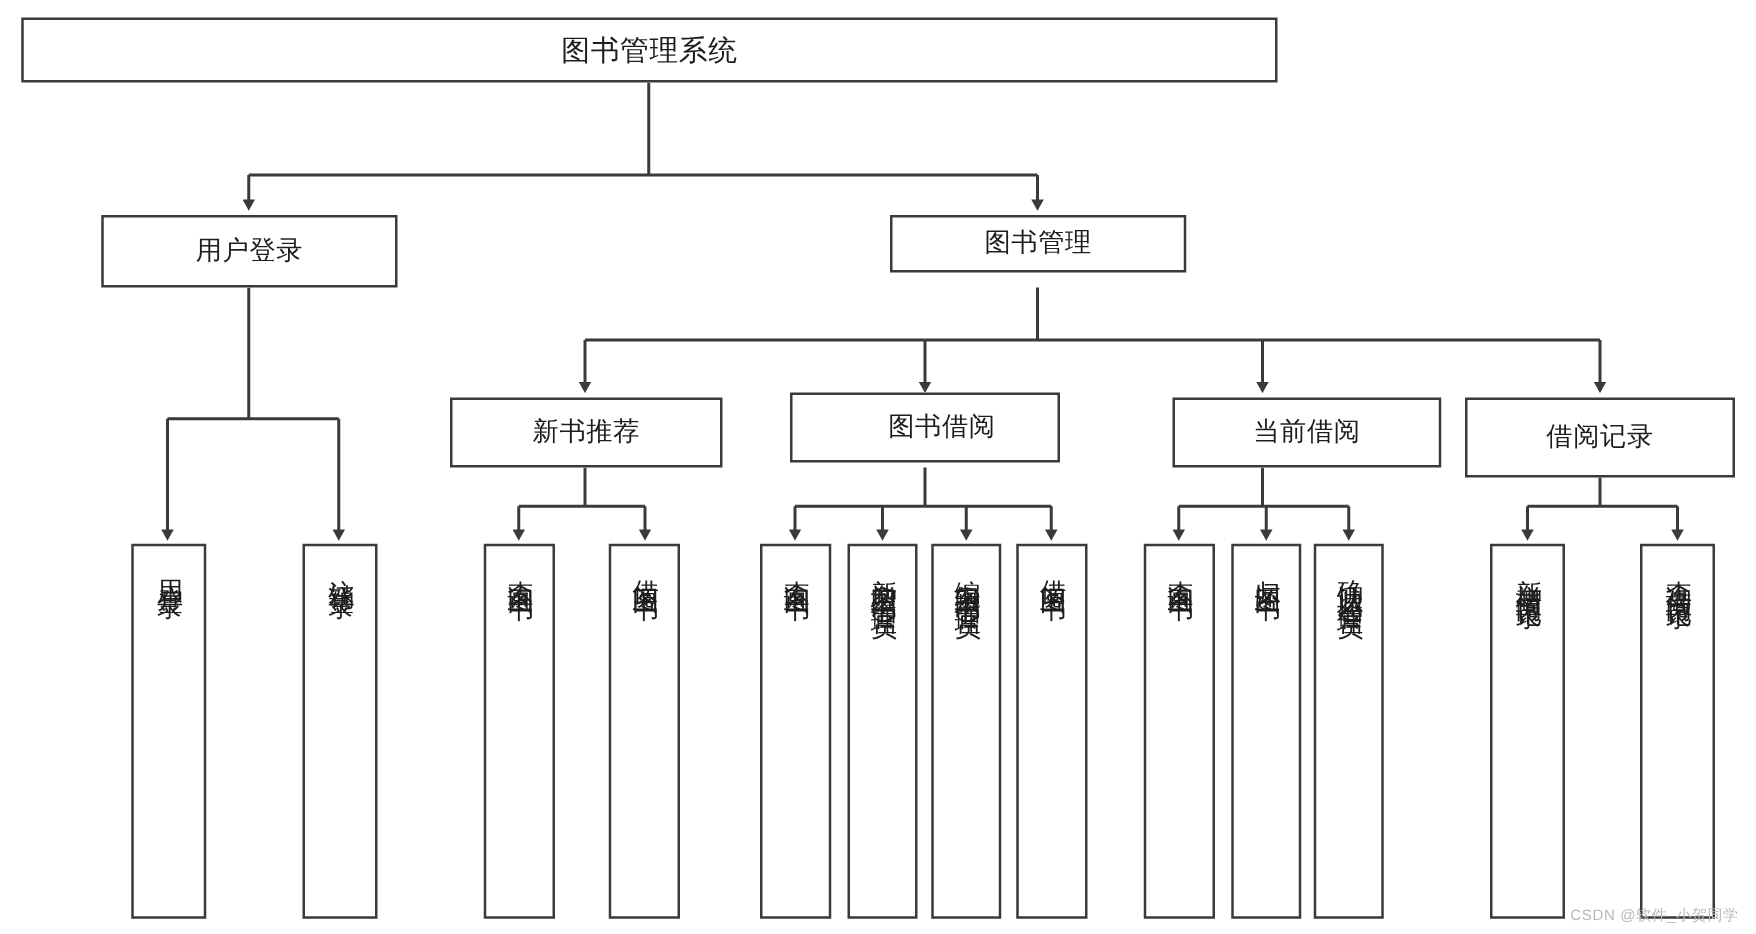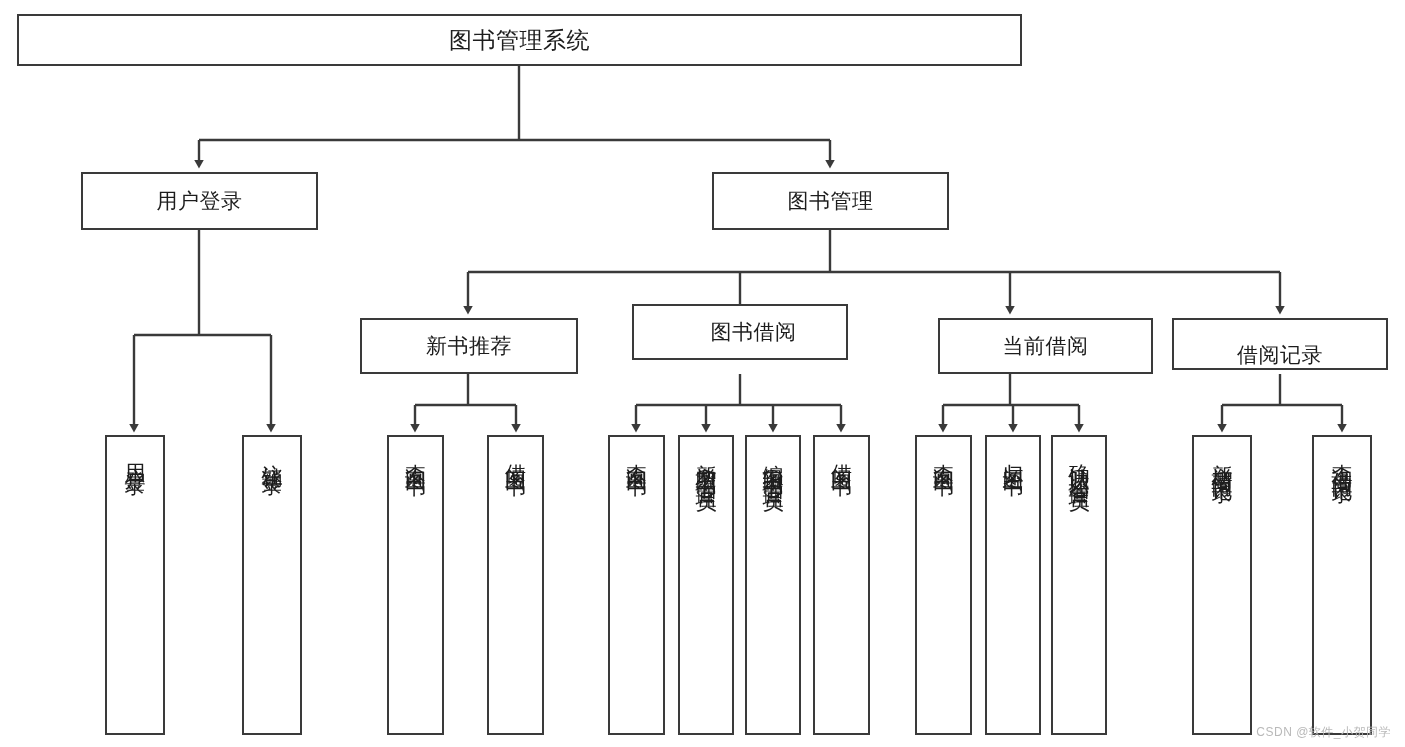--- a/index.html
+++ b/index.html
@@ -150,34 +150,34 @@
     </g>
   </svg>
 
   <div class="node-box" id="title-box" style="left: 17px; top: 14px; width: 1005px; height: 52px;">
     <span class="node-label">图书管理系统</span>
   </div>
 
   <div class="node-box" style="left: 81px; top: 172px; width: 237px; height: 58px;">
     <span class="node-label">用户登录</span>
   </div>
-  <div class="node-box" style="left: 712px; top: 172px; width: 237px; height: 58px;">
+  <div class="node-box" style="left: 712px; top: 172px; width: 237px; height: 46px;">
     <span class="node-label">图书管理</span>
   </div>
 
   <div class="node-box" style="left: 360px; top: 318px; width: 218px; height: 56px;">
     <span class="node-label">新书推荐</span>
   </div>
-  <div class="node-box" style="left: 632px; top: 304px; width: 216px; height: 56px; padding-left: 27px;">
+  <div class="node-box" style="left: 632px; top: 314px; width: 216px; height: 56px; padding-left: 27px;">
     <span class="node-label">图书借阅</span>
   </div>
   <div class="node-box" style="left: 938px; top: 318px; width: 215px; height: 56px;">
     <span class="node-label">当前借阅</span>
   </div>
-  <div class="node-box" style="left: 1172px; top: 318px; width: 216px; height: 52px; align-items: flex-end;">
+  <div class="node-box" style="left: 1172px; top: 318px; width: 216px; height: 64px;">
     <span class="node-label">借阅记录</span>
   </div>
 
   <div class="node-box vertical" style="left: 105px; top: 435px; width: 60px; height: 300px;">
     <span class="node-label">用户登录</span>
   </div>
   <div class="node-box vertical" style="left: 242px; top: 435px; width: 60px; height: 300px;">
     <span class="node-label">注销登录</span>
   </div>
   <div class="node-box vertical" style="left: 387px; top: 435px; width: 57px; height: 300px;">

